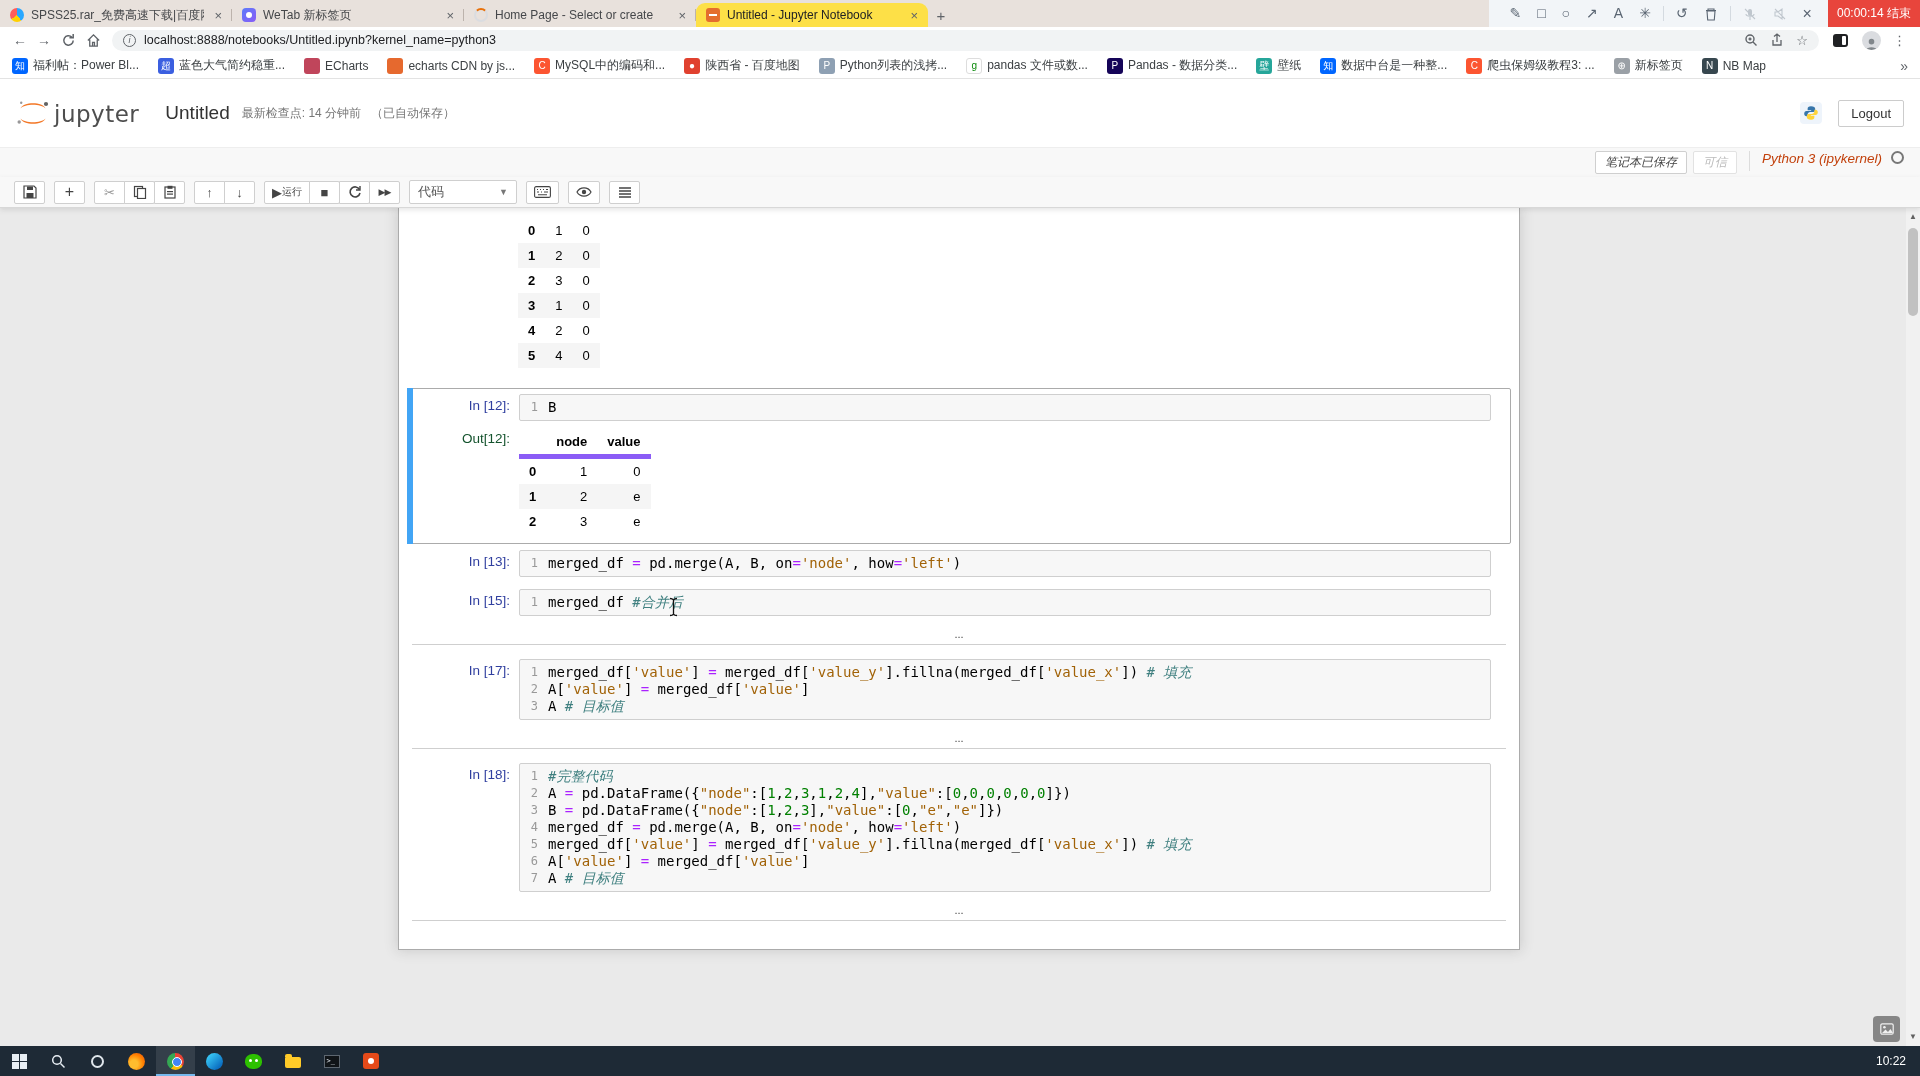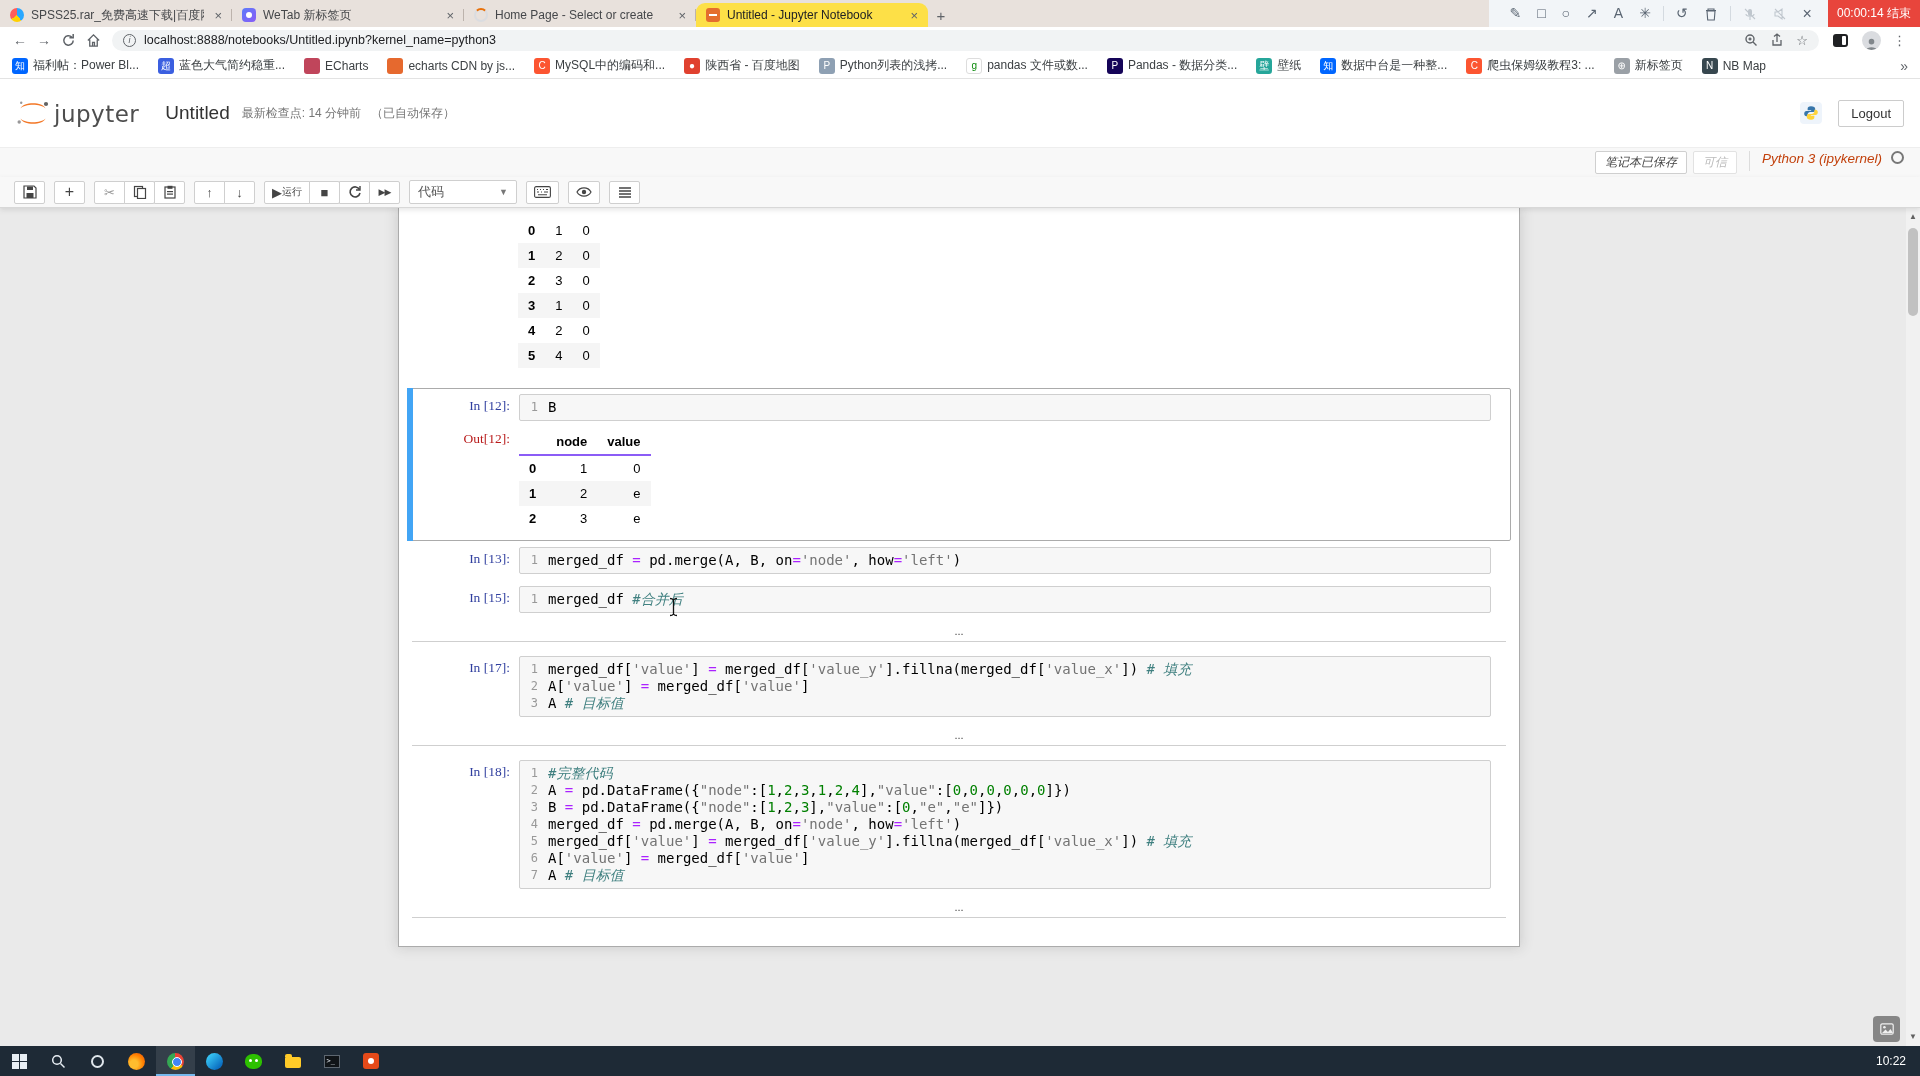--- a/index.html
+++ b/index.html
@@ -92,37 +92,37 @@
   
   .nb-area{flex:1;background:#eaeaea;position:relative;overflow:hidden;}
   .nb-container{position:absolute;left:398px;top:0;width:1122px;background:#fff;
     border:1px solid #ababab;border-top:none;box-shadow:0 0 12px 1px rgba(87,87,87,0.2);
     padding:4px 8px 20px 8px;}
   .cell{position:relative;border:1px solid transparent;border-radius:2px;padding:5px;}
   .cell.selected{border-color:#ababab;}
   .cell.selected::before{content:'';position:absolute;left:-1px;top:-1px;bottom:-1px;width:6px;background:#42a5f5;}
   .inrow{display:flex;align-items:flex-start;}
   .prompt{width:106px;flex:none;text-align:right;padding:4px 9px 0 12px;
-    font-family:Liberation Serif, serif;font-size:13.5px;}
+    font-family:Liberation Sans, sans-serif;font-size:13.5px;}
   .prompt.in{color:#303f9f;}
-  .prompt.out{color:#b91c1c;padding-top:8px;text-align:right;}
+  .prompt.out{color:#14532d;padding-top:8px;text-align:right;}
   .inputbox{flex:1;background:#f7f7f7;border:1px solid #cfcfcf;border-radius:2px;padding:4px 0;margin-right:14px;min-width:0;}
   .cline{display:flex;font-family:"DejaVu Sans Mono",monospace;font-size:14px;line-height:17px;color:#000;}
   .lnum{width:28px;flex:none;text-align:right;padding-right:10px;color:#999;font-size:12px;line-height:17px;}
   .ctext{white-space:pre;}
   .tok-op{color:#aa22ff;}
-  .tok-str{color:#737373;}
+  .tok-str{color:#a16207;}
   .tok-num{color:#008000;}
   .tok-cmt{color:#408080;font-style:italic;}
   .outrow{display:flex;align-items:flex-start;margin-top:2px;}
   .obody{flex:1;min-width:0;}
   table.df{border-collapse:collapse;font-size:13px;color:#000;margin:6px 0 4px 0;}
   .df th{font-weight:bold;}
   .df td,.df th{padding:5px 10px;text-align:right;min-width:24px;}
-  .df thead{border-bottom:2px solid #8b5cf6;}
+  .df thead{border-bottom:5px solid #8b5cf6;}
   .df tbody tr:nth-child(even){background:#f5f5f5;}
   .collapsed{margin:9px 5px 8px 5px;border-bottom:1px solid #cfcfcf;text-align:center;
     font-size:11px;line-height:7px;color:#444;padding-bottom:6px;}
   .scrolled-block{display:flex;padding:0 5px;}
 
   
   .pagescroll{position:absolute;right:0;top:0;width:14px;height:100%;background:#f1f1f1;}
   .pagescroll .arr{position:absolute;left:0;width:14px;height:14px;color:#606060;font-size:8px;text-align:center;line-height:14px;}
   .pagescroll .thumb{position:absolute;left:2px;right:2px;top:20px;height:88px;background:#c1c1c1;border-radius:5px;}
 

